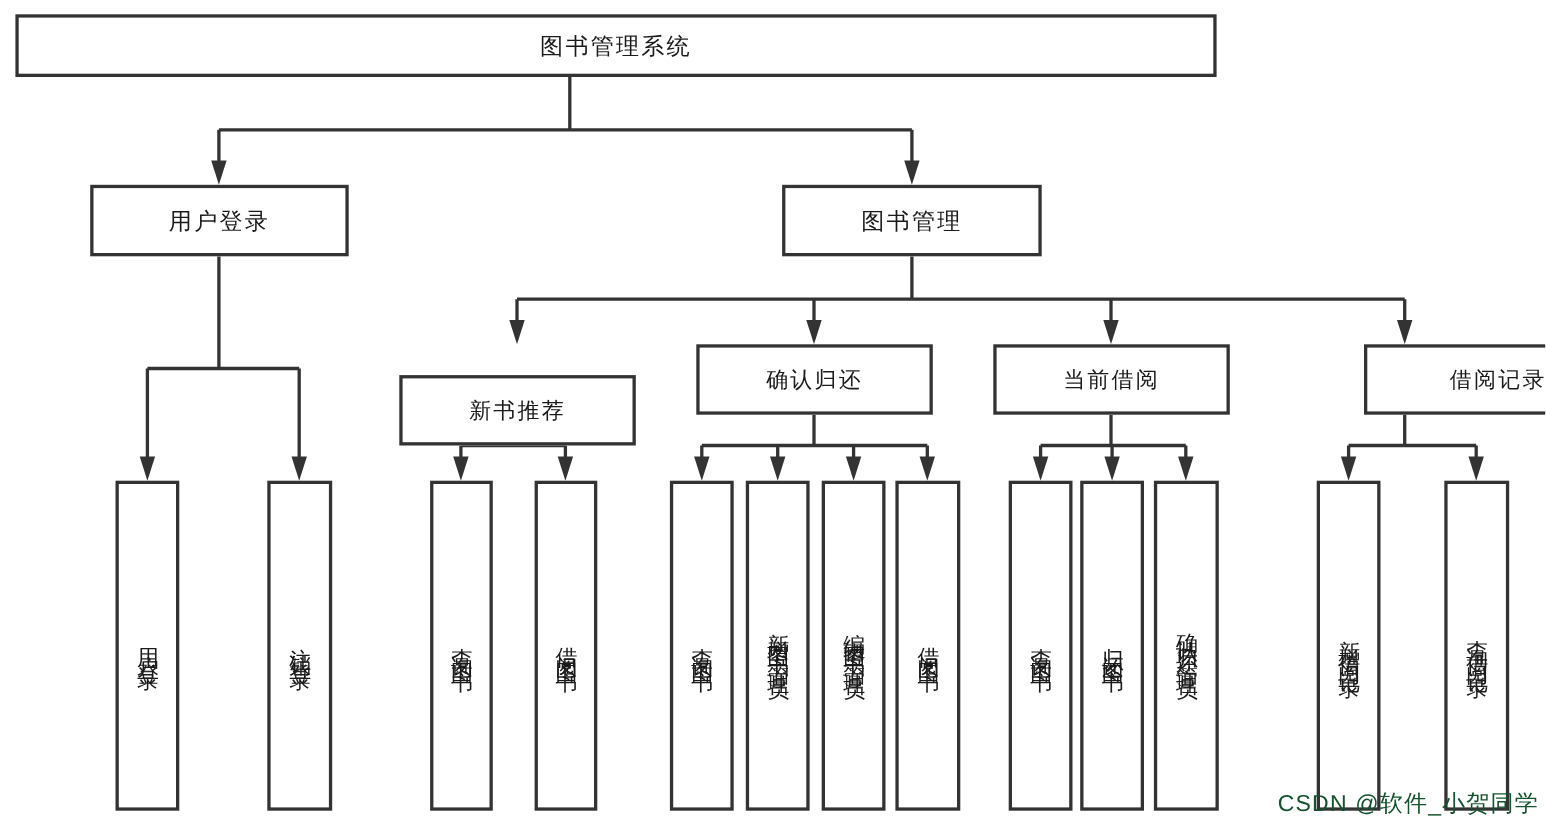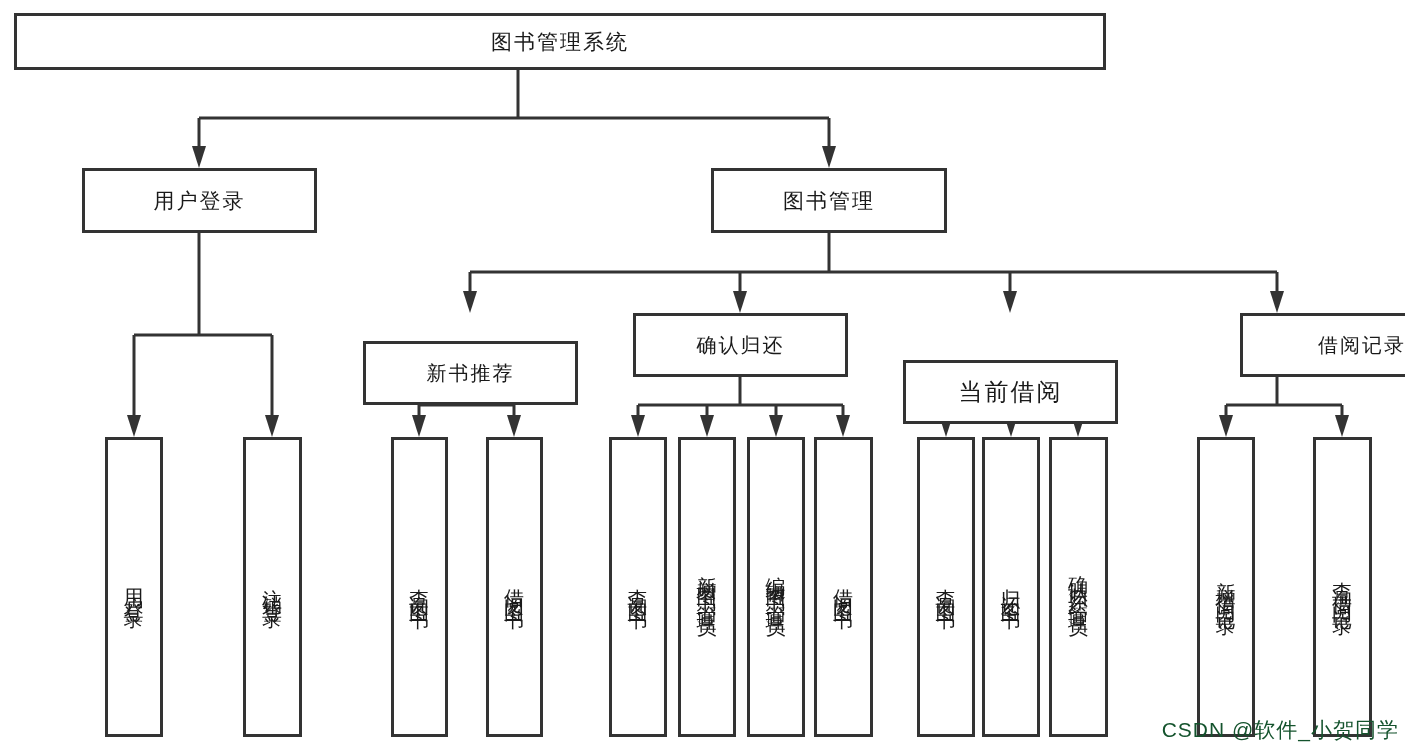--- a/index.html
+++ b/index.html
@@ -119,21 +119,21 @@
     </g>
   </svg>
 
   <div class="hbox" style="left:14px;top:13px;width:1092px;height:57px;">图书管理系统</div>
 
   <div class="hbox" style="left:82px;top:168px;width:235px;height:65px;">用户登录</div>
   <div class="hbox" style="left:711px;top:168px;width:236px;height:65px;">图书管理</div>
 
   <div class="hbox" style="left:363px;top:313px;width:215px;height:64px;font-size:20px;margin-top:28px;">新书推荐</div>
   <div class="hbox" style="left:633px;top:313px;width:215px;height:64px;font-size:20px;">确认归还</div>
-  <div class="hbox" style="left:903px;top:313px;width:215px;height:64px;font-size:24px;margin-top:47px;">当前借阅</div>
+  <div class="hbox" style="left:903px;top:313px;width:215px;height:64px;font-size:20px;">当前借阅</div>
   <div class="hbox" style="left:1240px;top:313px;width:244px;height:64px;font-size:20px;">借阅记录</div>
 
   <div class="vbox" style="left:105px;width:58px;">用户登录</div>
   <div class="vbox" style="left:243px;width:59px;">注销登录</div>
 
   <div class="vbox" style="left:391px;width:57px;">查询图书</div>
   <div class="vbox" style="left:486px;width:57px;">借阅图书</div>
 
   <div class="vbox" style="left:609px;width:58px;">查询图书</div>
   <div class="vbox" style="left:678px;width:58px;letter-spacing:6px;">新增图书（管理员）</div>

